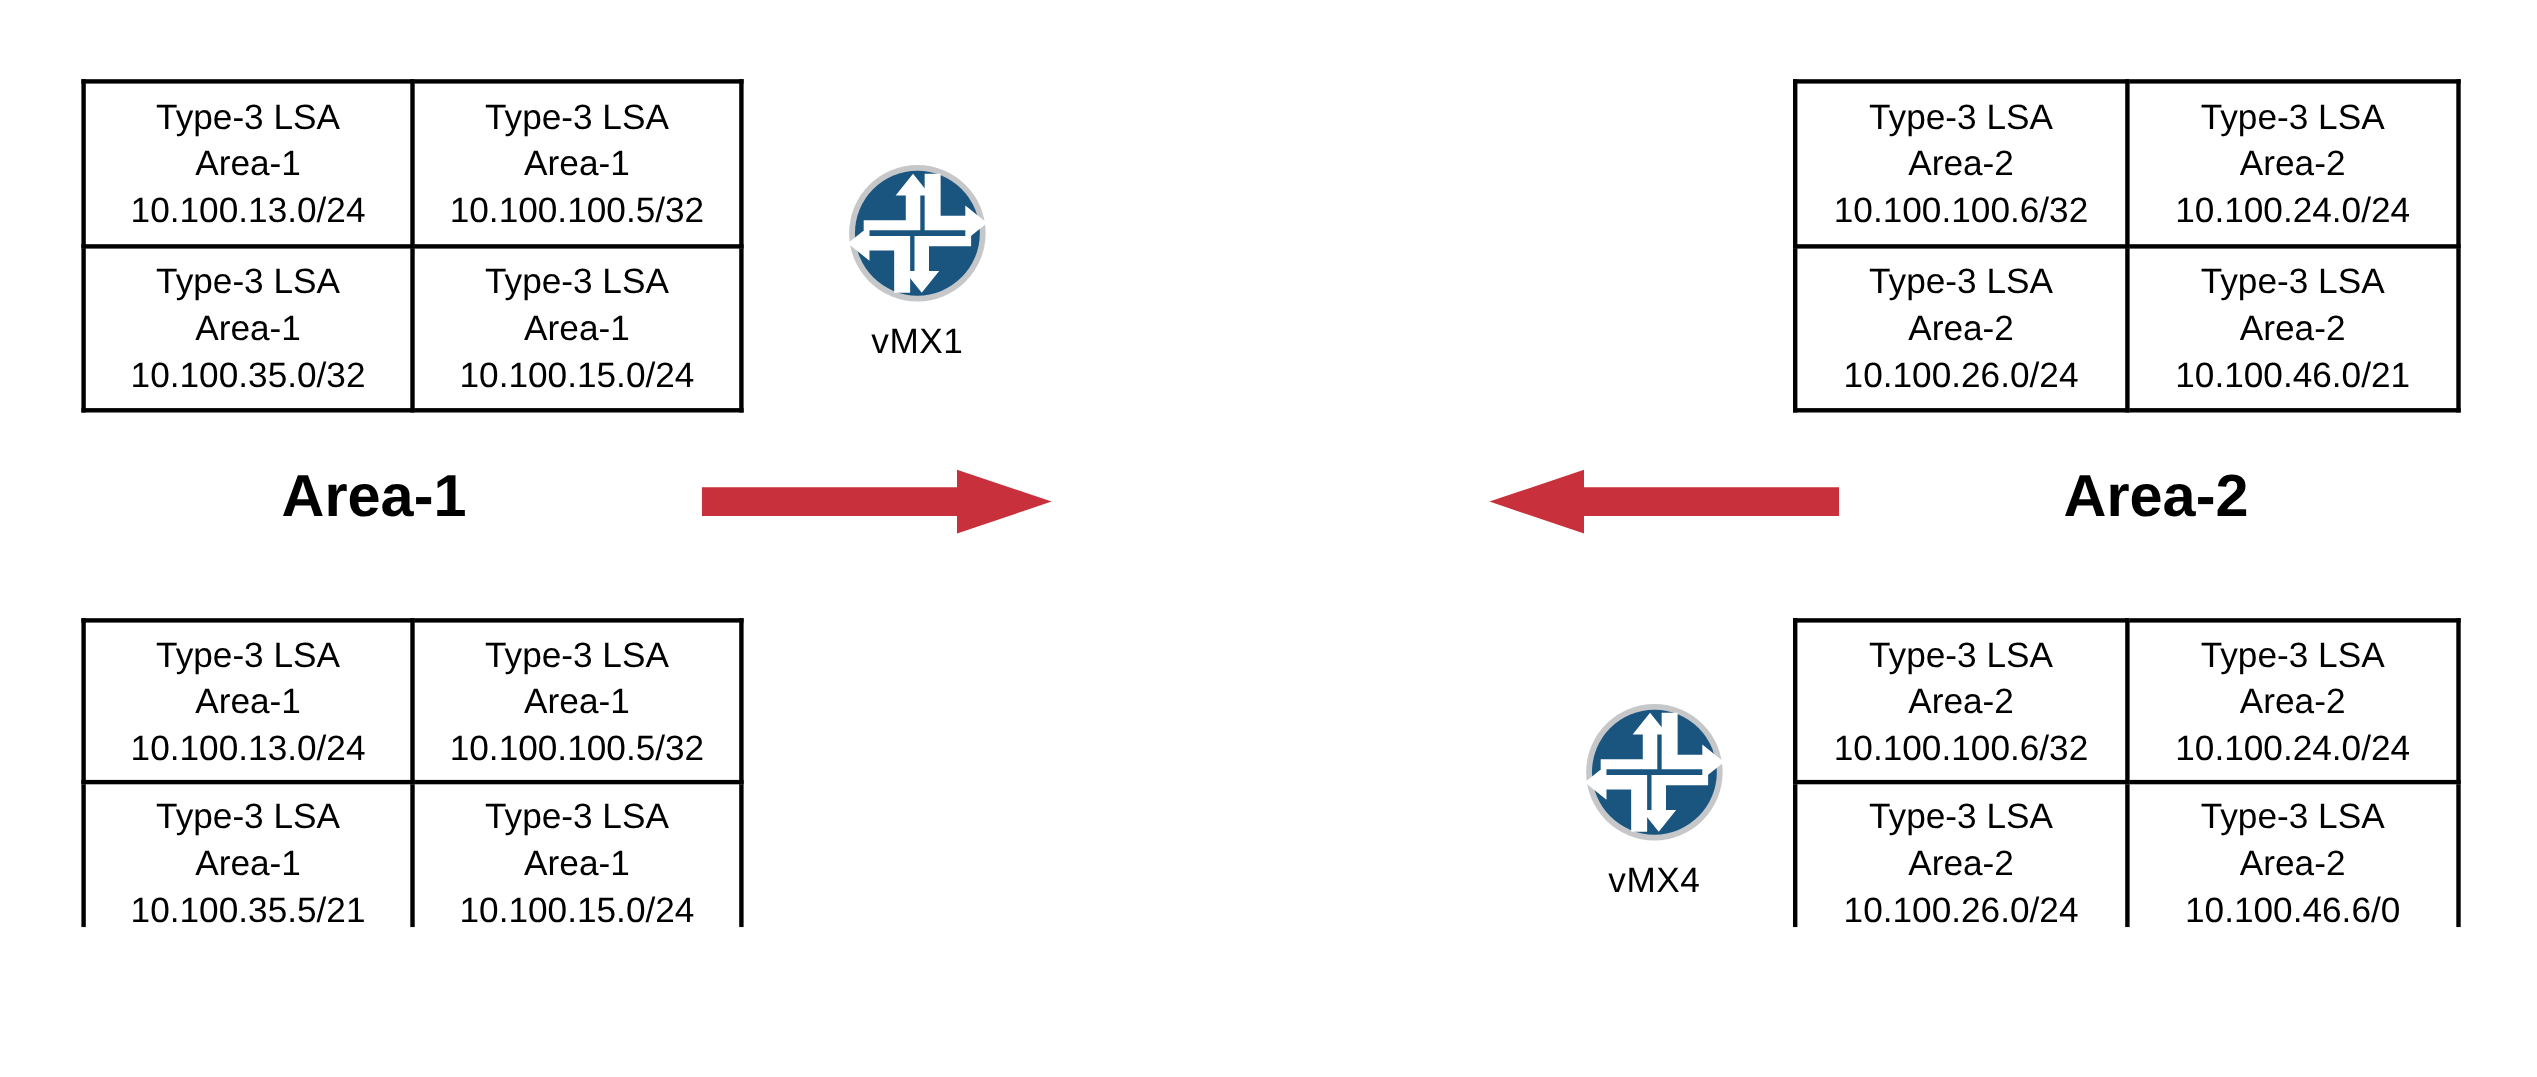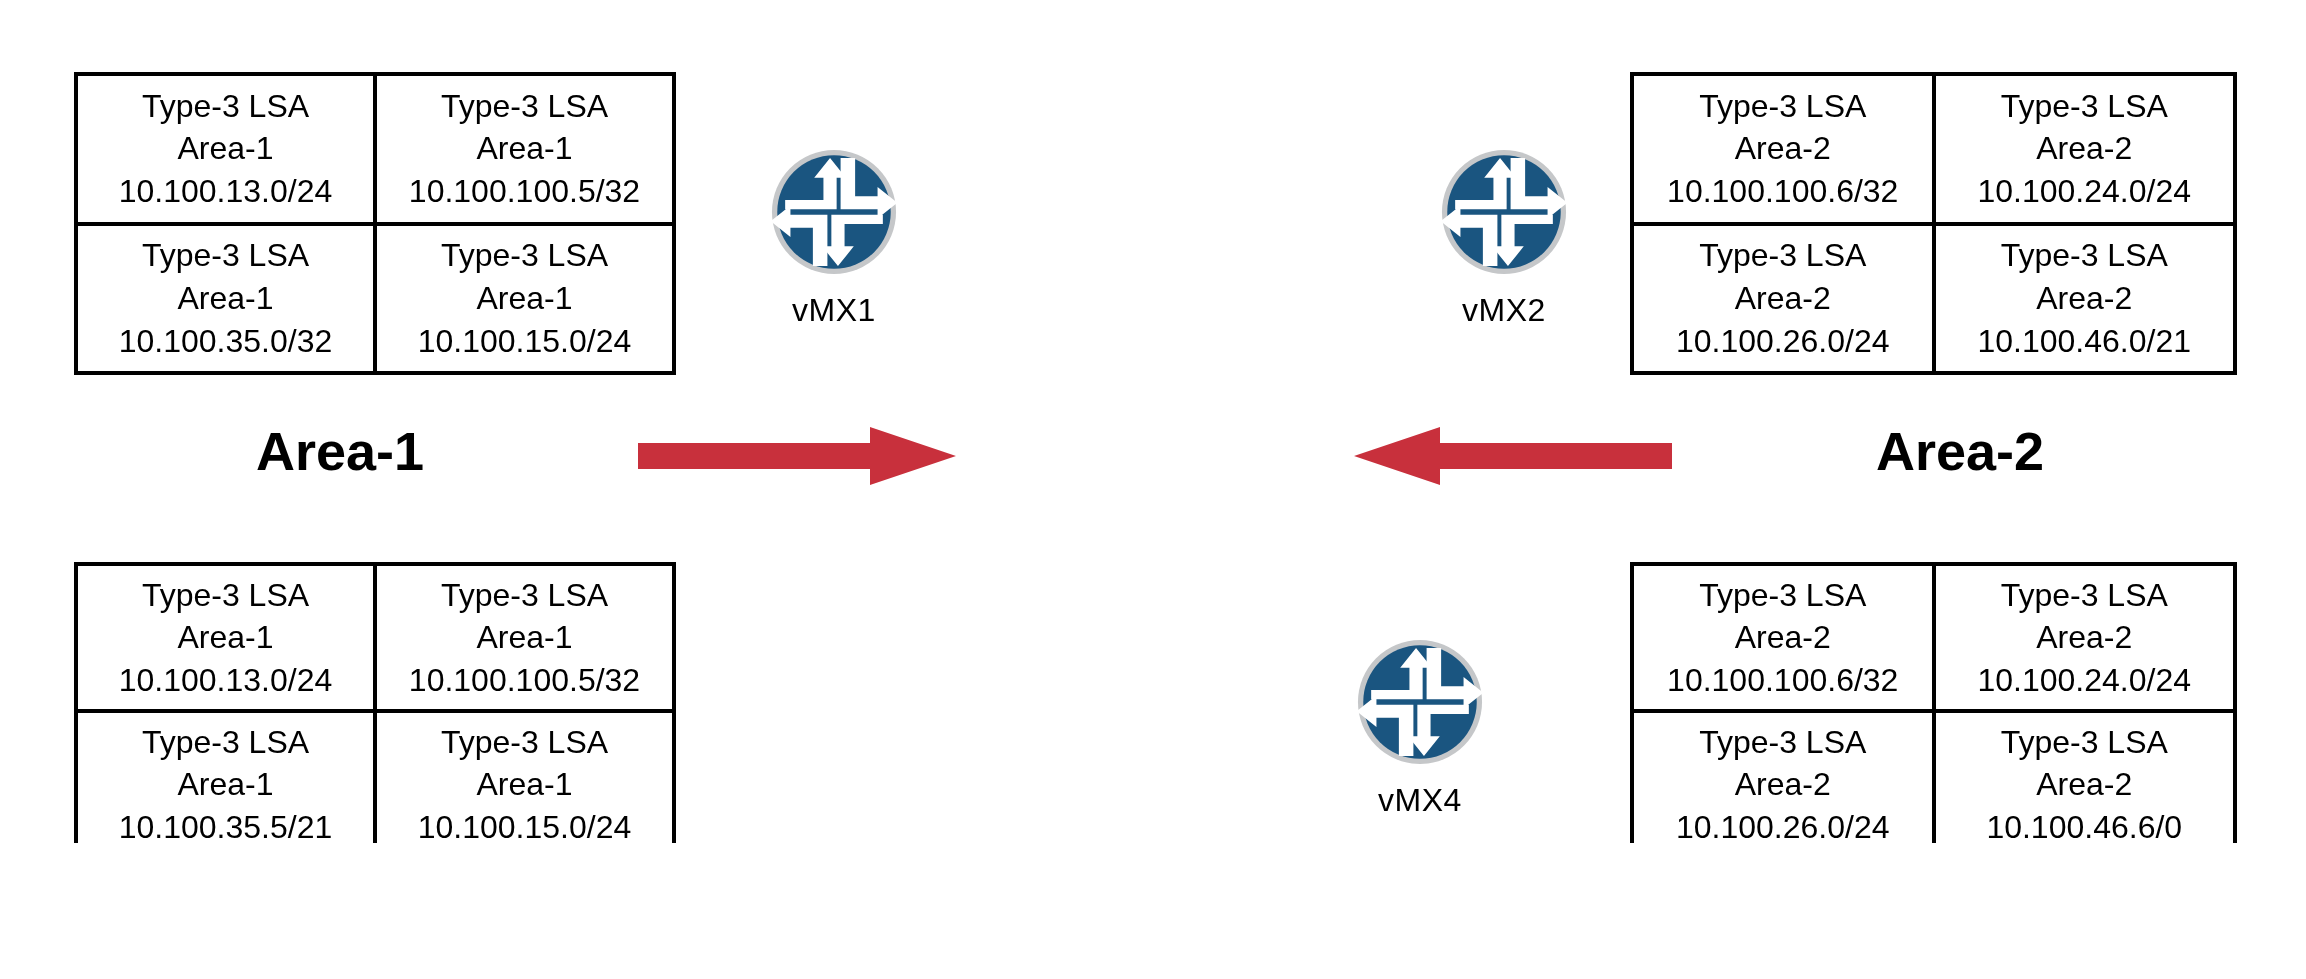--- a/index.html
+++ b/index.html
@@ -210,36 +210,23 @@
         <path d="M55 9 h11 v29 h17 v-7 l15 12 l-15 12 v-7 H55 Z"></path>
 
         <path d="M87 59 H58 v17 h7 l-12 15 l-12 -15 h7 V52 h39 Z"></path>
 
         <path d="M45 91 H34 V62 H17 v7 L2 57 l15 -12 v7 h28 Z"></path>
       </g>
     </svg>
     <span class="router-label">vMX1</span>
   </div>
 
-  <div class="router" style="left:1424px; top:146px;">
-    <svg class="router-icon" viewBox="0 0 100 100">
-      <circle cx="50" cy="50" r="47" fill="#c5c7c9"></circle>
-      <circle cx="50" cy="50" r="43" fill="#1a5580"></circle>
-      <g fill="#ffffff">
-        <path d="M13 41 h29 V24 h-7 l12 -15 l12 15 h-7 v24 H13 Z"></path>
-        <path d="M55 9 h11 v29 h17 v-7 l15 12 l-15 12 v-7 H55 Z"></path>
-        <path d="M87 59 H58 v17 h7 l-12 15 l-12 -15 h7 V52 h39 Z"></path>
-        <path d="M45 91 H34 V62 H17 v7 L2 57 l15 -12 v7 h28 Z"></path>
-      </g>
-    </svg>
-    <span class="router-label">vMX2</span>
-  </div>
-
-
-  <div class="router" style="left:1340px; top:636px;">
+
+
+  <div class="router" style="left:1424px; top:636px;">
     <svg class="router-icon" viewBox="0 0 100 100">
       <circle cx="50" cy="50" r="47" fill="#c5c7c9"></circle>
       <circle cx="50" cy="50" r="43" fill="#1a5580"></circle>
       <g fill="#ffffff">
         <path d="M13 41 h29 V24 h-7 l12 -15 l12 15 h-7 v24 H13 Z"></path>
         <path d="M55 9 h11 v29 h17 v-7 l15 12 l-15 12 v-7 H55 Z"></path>
         <path d="M87 59 H58 v17 h7 l-12 15 l-12 -15 h7 V52 h39 Z"></path>
         <path d="M45 91 H34 V62 H17 v7 L2 57 l15 -12 v7 h28 Z"></path>
       </g>
     </svg>

